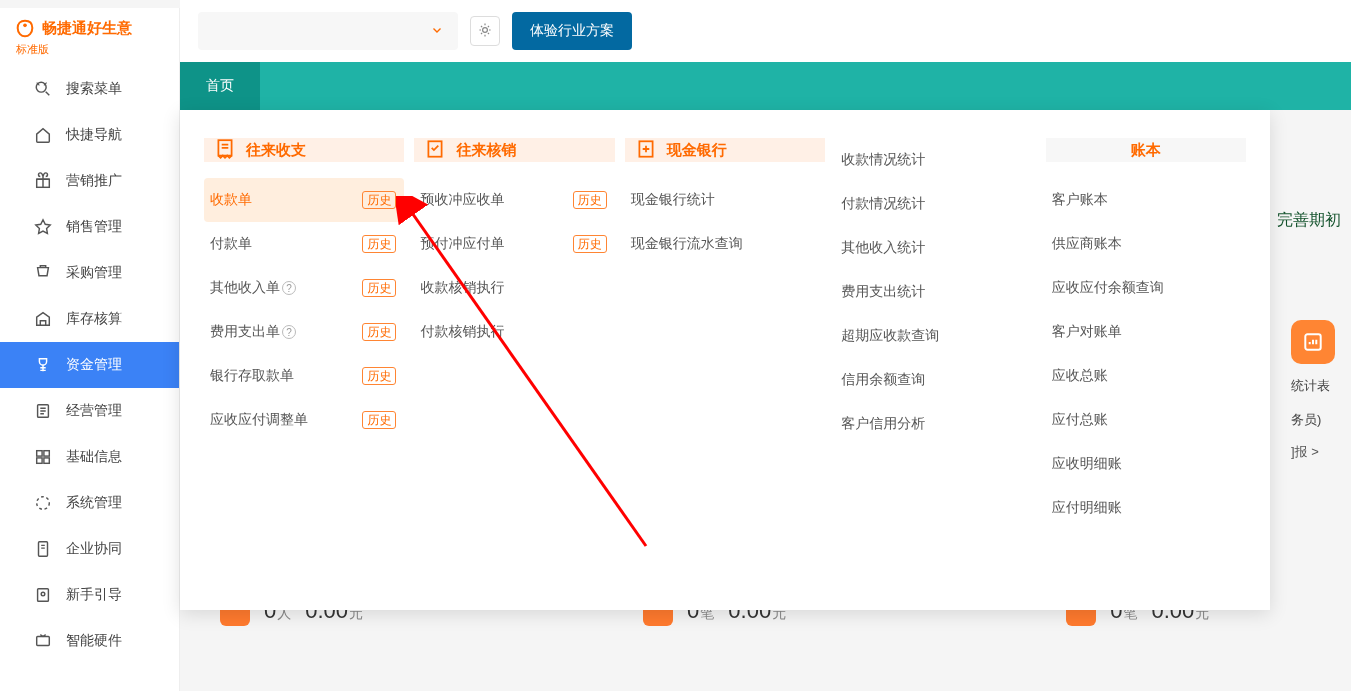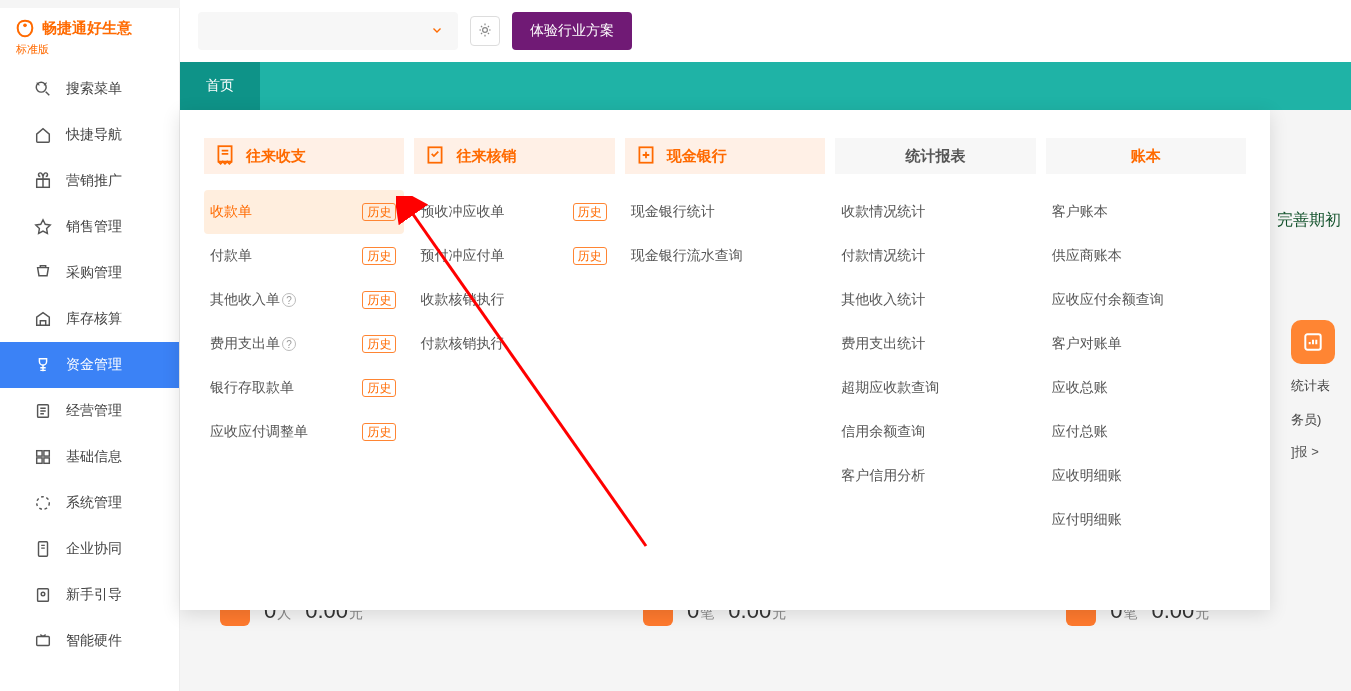--- a/index.html
+++ b/index.html
@@ -14,21 +14,21 @@
     .logo-sub { color: #ff6a00; font-size: 11px; margin-top: 2px; margin-left: 2px; }
     .nav-list { list-style: none; }
     .nav-item { display: flex; align-items: center; gap: 14px; padding: 14px 0 14px 34px; color: #444; cursor: pointer; }
     .nav-item.active { background: #3b82f6; color: #fff; }
     .nav-icon { width: 18px; height: 18px; display: inline-flex; align-items: center; justify-content: center; flex-shrink: 0; }
     
     
     .topbar { position: absolute; left: 180px; top: 0; right: 0; height: 62px; background: #fff; display: flex; align-items: center; padding: 0 18px; gap: 12px; z-index: 5; }
     .org-select { width: 260px; height: 38px; background: #f7f7f7; border-radius: 4px; display: flex; align-items: center; justify-content: flex-end; padding: 0 14px; color: #ff6a00; }
     .gear-btn { width: 30px; height: 30px; border: 1px solid #ddd; border-radius: 4px; display: flex; align-items: center; justify-content: center; color: #888; cursor: pointer; }
-    .cta-btn { height: 38px; padding: 0 18px; background: #701a75; color: #fff; border-radius: 4px; border: none; font-size: 14px; cursor: pointer; display: flex; align-items: center; }
+    .cta-btn { height: 38px; padding: 0 18px; background: #0369a1; color: #fff; border-radius: 4px; border: none; font-size: 14px; cursor: pointer; display: flex; align-items: center; }
     
     
     .tabstrip { position: absolute; left: 180px; top: 62px; right: 0; height: 48px; background: #1fb3a6; display: flex; align-items: stretch; z-index: 4; }
     .tab { padding: 0 26px; display: flex; align-items: center; color: #fff; font-size: 14px; cursor: pointer; }
     .tab.active { background: #0e9388; }
     
     
     .bg-content { position: absolute; left: 180px; top: 110px; right: 0; bottom: 0; padding: 16px; }
     .hint-text { position: absolute; right: 10px; top: 100px; color: #14532d; font-size: 16px; }
     .side-widget { position: absolute; right: 10px; top: 210px; width: 50px; }
@@ -37,21 +37,21 @@
     .widget-link { font-size: 13px; color: #555; }
     .stat-row { position: absolute; left: 220px; top: 596px; right: 0; display: flex; gap: 280px; }
     .stat-block { display: flex; align-items: center; gap: 14px; }
     .stat-icon { width: 30px; height: 30px; border-radius: 6px; background: #ff7a2e; }
     .stat-num { font-size: 22px; color: #333; }
     .stat-unit { font-size: 14px; color: #888; margin-left:1px; }
     
     
     .mega { position: absolute; left: 180px; top: 110px; width: 1090px; height: 500px; background: #fff; box-shadow: 0 4px 18px rgba(0,0,0,0.12); padding: 28px 24px; display: flex; gap: 10px; z-index: 20; }
     .col { width: 210px; }
-    .col-header { height: 36px; background: #fff0e6; display: flex; align-items: center; gap: 10px; padding: 0 10px; color: #ff6a00; font-weight: 600; font-size: 15px; margin-bottom: 16px; }
+    .col-header { height: 24px; background: #fff0e6; display: flex; align-items: center; gap: 10px; padding: 0 10px; color: #ff6a00; font-weight: 600; font-size: 15px; margin-bottom: 16px; }
     .col-header.plain { background: #f7f7f7; color: #555; justify-content: center; }
     .col-header.plain.orange { color: #ff6a00; }
     .menu-list { list-style: none; }
     .menu-row { display: flex; align-items: center; justify-content: space-between; height: 44px; padding: 0 8px 0 6px; color: #555; cursor: pointer; border-radius: 4px; gap: 12px; }
     .menu-row .label { display: flex; align-items: center; gap: 2px; }
     .menu-row.highlight { background: #ffeede; color: #ff6a00; }
     .hist-badge { border: 1px solid #ff8533; color: #ff6a00; font-size: 12px; padding: 1px 4px; border-radius: 3px; line-height: 1.2; }
     .help-q { display:inline-flex; width:14px; height:14px; border:1px solid #bbb; border-radius:50%; align-items:center; justify-content:center; font-size:10px; color:#999; }
     
     
@@ -328,23 +328,20 @@
       <li class="menu-row">
           <span class="label">现金银行统计</span>
         </li>
       <li class="menu-row">
           <span class="label">现金银行流水查询</span>
         </li>
     </ul>
   </div>
 
   <div class="col">
-    <div class="col-header plain">
-        <span>统计报表</span>
-      </div>
     <ul class="menu-list">
       <li class="menu-row">
           <span class="label">收款情况统计</span>
         </li>
       <li class="menu-row">
           <span class="label">付款情况统计</span>
         </li>
       <li class="menu-row">
           <span class="label">其他收入统计</span>
         </li>

